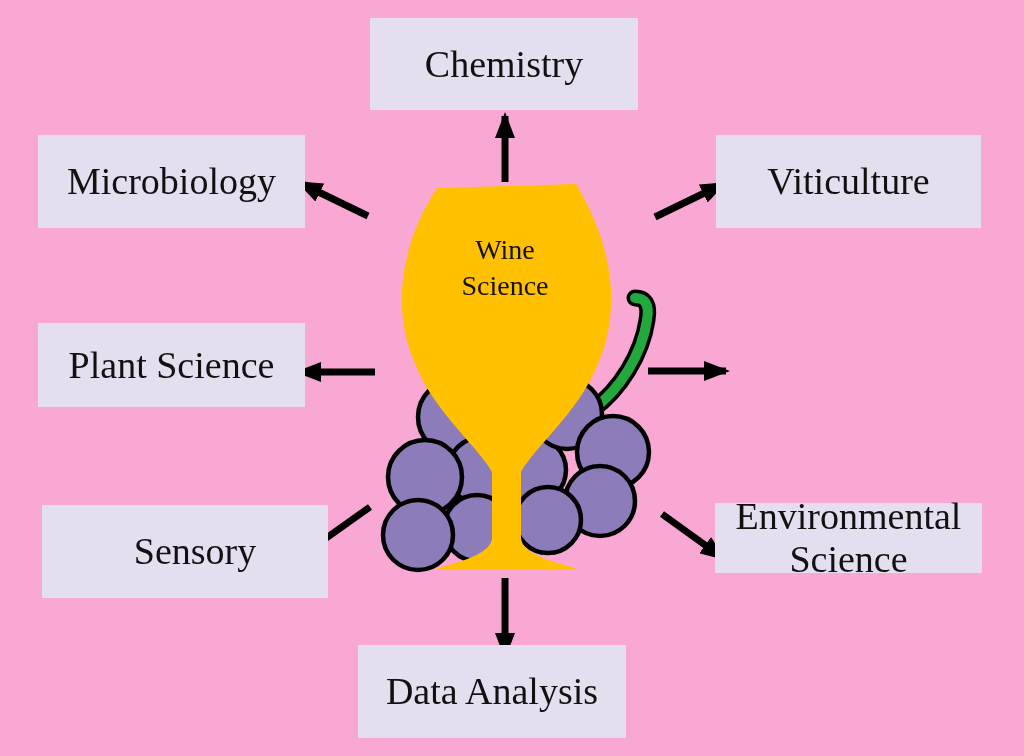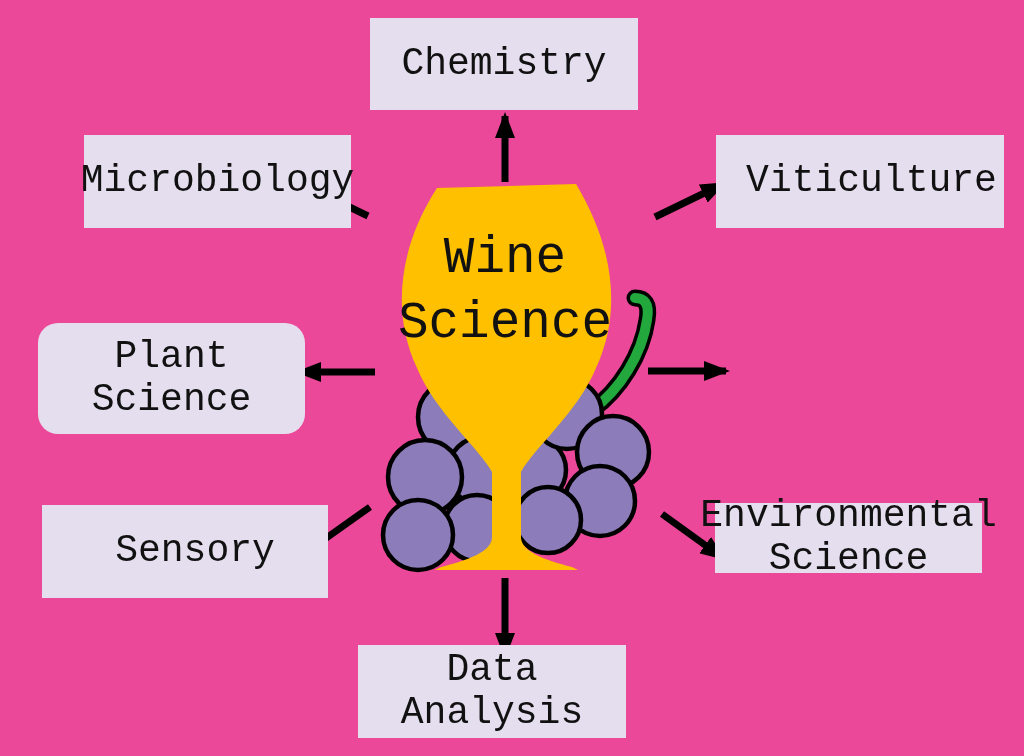--- a/index.html
+++ b/index.html
@@ -1,49 +1,49 @@
 <!DOCTYPE html>
 <html style="--box-bg: #e4deee; --glass-gold: #ffc000; --grape-purple: #8d7cba; --stalk-green: #22a83c; --arrow-black: #000000; --text-black: #111111;"><head>
 <meta charset="utf-8">
 <style>
   html, body { margin: 0; padding: 0; background: #ffffff; }
   .canvas {
     position: relative;
     width: 1024px;
     height: 756px;
-    background: #ec4899;
+    background: #f9a8d4;
     overflow: hidden;
-    font-family: Liberation Mono, monospace;
+    font-family: Liberation Serif, serif;
   }
   .artwork { position: absolute; left: 0; top: 0; }
   .node {
     position: absolute;
     background: var(--box-bg, #e4deee);
     display: flex;
     align-items: center;
     justify-content: center;
     text-align: center;
     color: var(--text-black, #111111);
     font-size: 38px;
     line-height: 1.12;
     white-space: pre-line;
   }
   .node-chemistry      { left: 370px; top:  18px; width: 268px; height: 92px; }
-  .node-microbiology   { left:  38px; top: 135px; width: 267px; height: 93px; margin-left: 46px; }
-  .node-viticulture    { left: 716px; top: 135px; width: 265px; height: 93px; padding-left: 23px; }
-  .node-plant-science  { left:  38px; top: 323px; width: 267px; height: 111px; border-radius: 20px; }
+  .node-microbiology   { left:  38px; top: 135px; width: 267px; height: 93px; }
+  .node-viticulture    { left: 716px; top: 135px; width: 265px; height: 93px; }
+  .node-plant-science  { left:  38px; top: 323px; width: 267px; height: 84px; }
   .node-technology     { left: 716px; top: 323px; width: 266px; height: 93px; }
   .node-sensory        { left:  42px; top: 505px; width: 266px; height: 93px; padding-left: 20px; }
   .node-environmental  { left: 715px; top: 503px; width: 267px; height: 70px; }
   .node-data-analysis  { left: 358px; top: 645px; width: 268px; height: 93px; }
   .center-label {
     position: absolute;
-    left: 385px; top: 226px; width: 240px;
+    left: 385px; top: 232px; width: 240px;
     text-align: center;
-    font-size: 51px;
+    font-size: 28px;
     line-height: 1.28;
     color: var(--text-black, #111111);
     white-space: pre-line;
   }
   .glass  { fill: var(--glass-gold, #ffc000); }
   .grape  { fill: var(--grape-purple, #8d7cba); stroke: #000; stroke-width: 4.5; }
   .stalk-outline { fill: none; stroke: #000; stroke-width: 17; stroke-linecap: round; }
   .stalk-fill    { fill: none; stroke: var(--stalk-green, #22a83c); stroke-width: 10; stroke-linecap: round; }
   .arrow  { stroke: var(--arrow-black, #000000); stroke-width: 7; }
   .ah     { fill: var(--arrow-black, #000000); }

